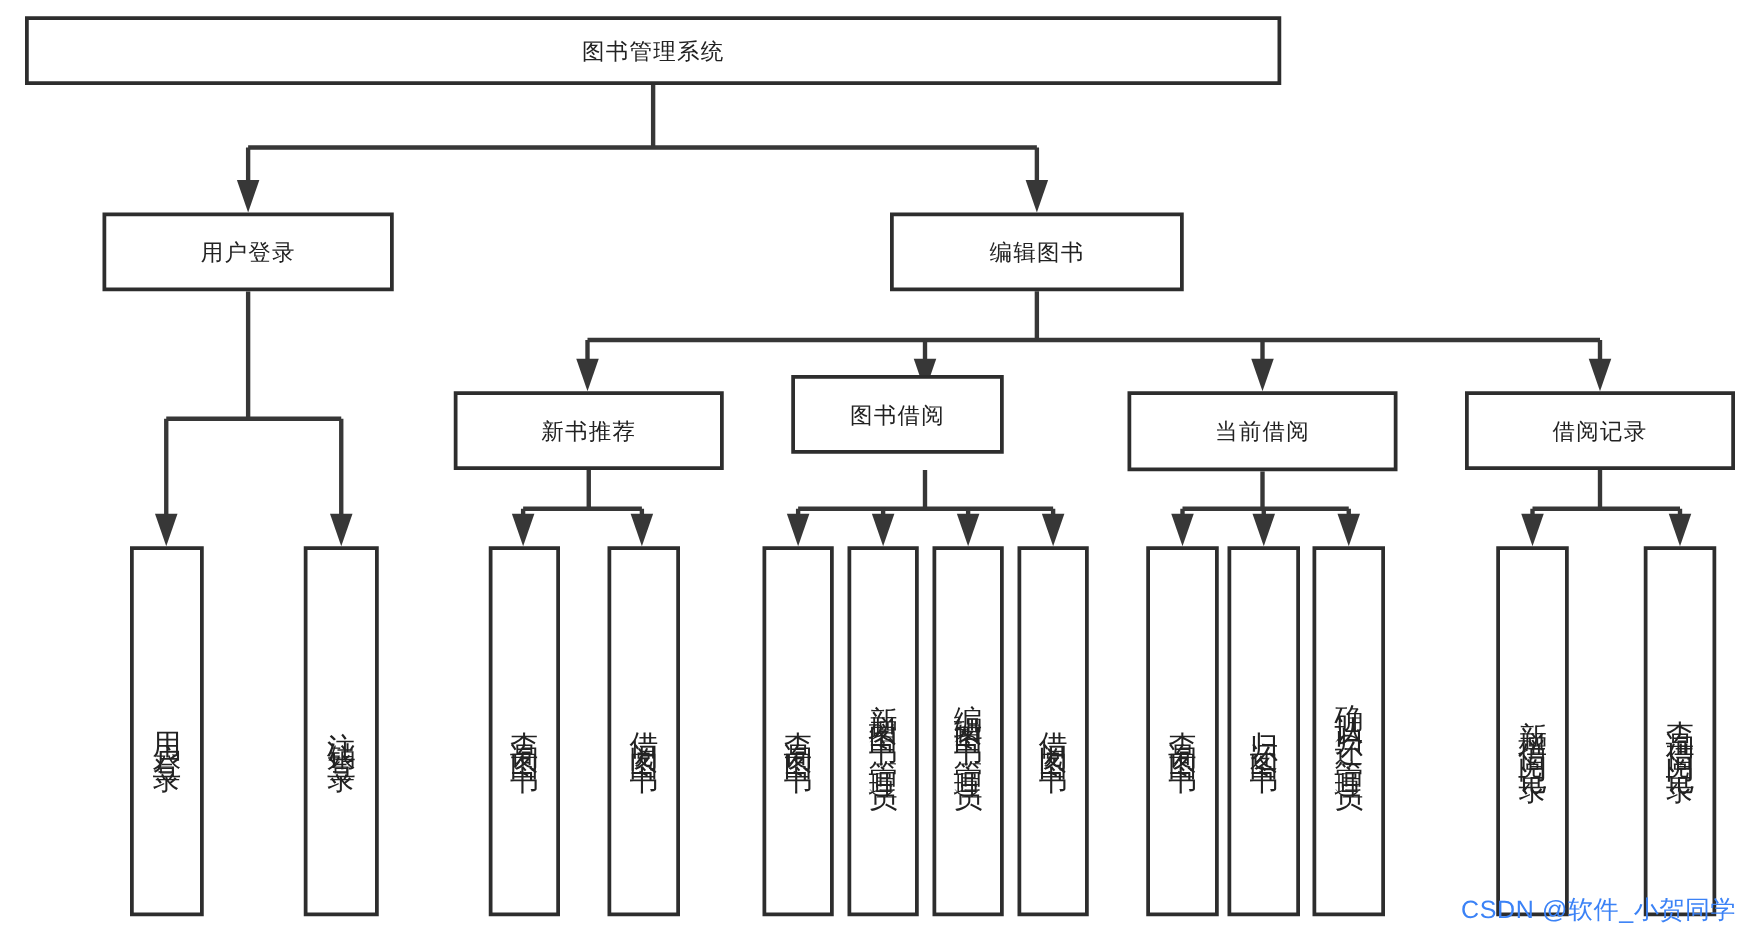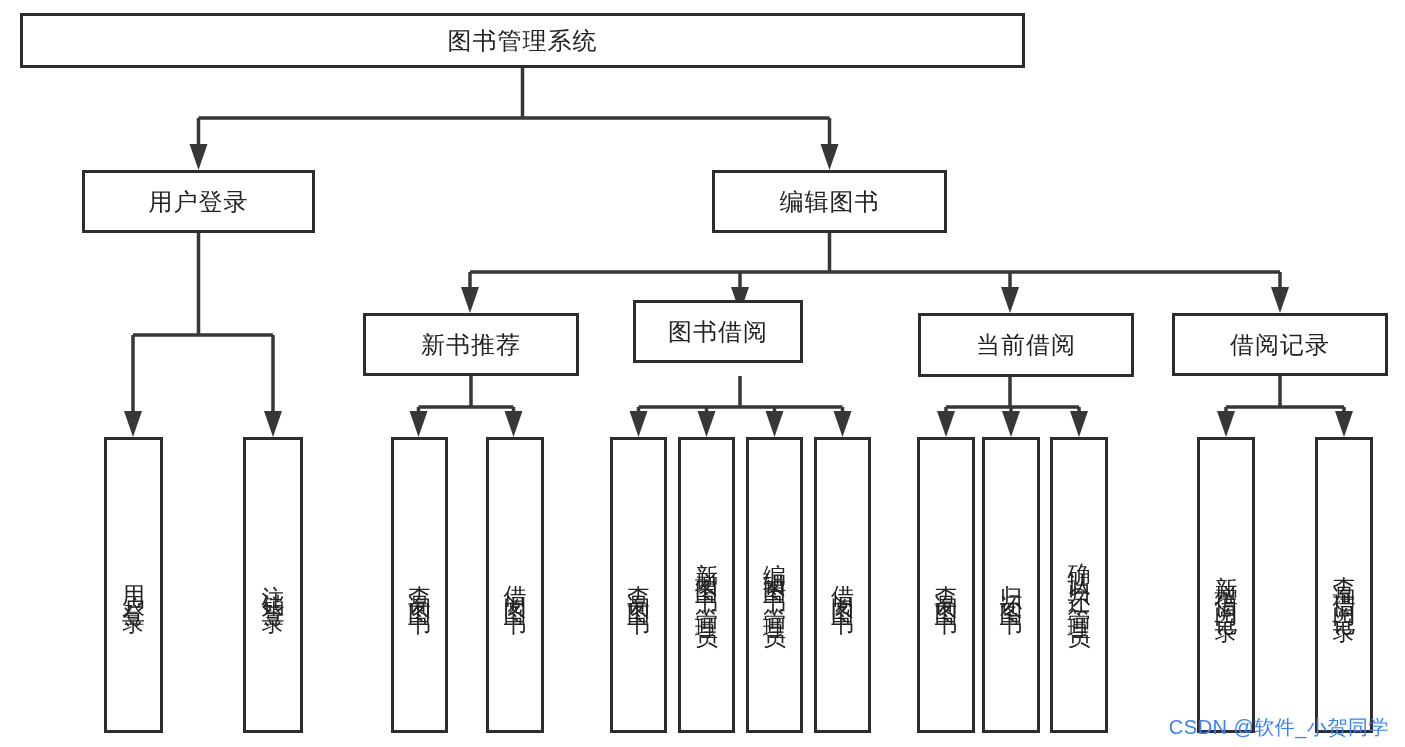--- a/index.html
+++ b/index.html
@@ -17,21 +17,21 @@
   .wire  { stroke: #373737; stroke-width: 3.5; fill: none; }
   .ah-stem { stroke: #373737; stroke-width: 3.5; }
   .ah    { fill: #373737; stroke: none; }
   .box {
     position: absolute;
     background: #ffffff;
     border: 3px solid #2d2d2d;
     display: flex;
     align-items: center;
     justify-content: center;
-    font-size: 24px;
+    font-size: 18px;
     letter-spacing: 1px;
     white-space: nowrap;
   }
   .leaf {
     position: absolute;
     top: 437px;
     height: 296px;
     background: #ffffff;
     border: 3px solid #2d2d2d;
     display: flex;
@@ -127,21 +127,21 @@
     </g>
   </svg>
 
   <div class="box" style="left:20px; top:13px; width:1005px; height:55px;">图书管理系统</div>
 
   <div class="box" style="left:82px; top:170px; width:233px; height:63px;">用户登录</div>
   <div class="box" style="left:712px; top:170px; width:235px; height:63px;">编辑图书</div>
 
   <div class="box" style="left:363px; top:313px; width:216px; height:63px;">新书推荐</div>
   <div class="box" style="left:633px; top:300px; width:170px; height:63px;">图书借阅</div>
-  <div class="box" style="left:902px; top:313px; width:216px; height:64px;margin-left:16px;">当前借阅</div>
+  <div class="box" style="left:902px; top:313px; width:216px; height:64px;">当前借阅</div>
   <div class="box" style="left:1172px; top:313px; width:216px; height:63px;">借阅记录</div>
 
   <div class="leaf" style="left:104px; width:59px;">
     <span>用户登录</span>
   </div>
   <div class="leaf" style="left:243px; width:60px;">
     <span>注销登录</span>
   </div>
 
   <div class="leaf" style="left:391px; width:57px;">

